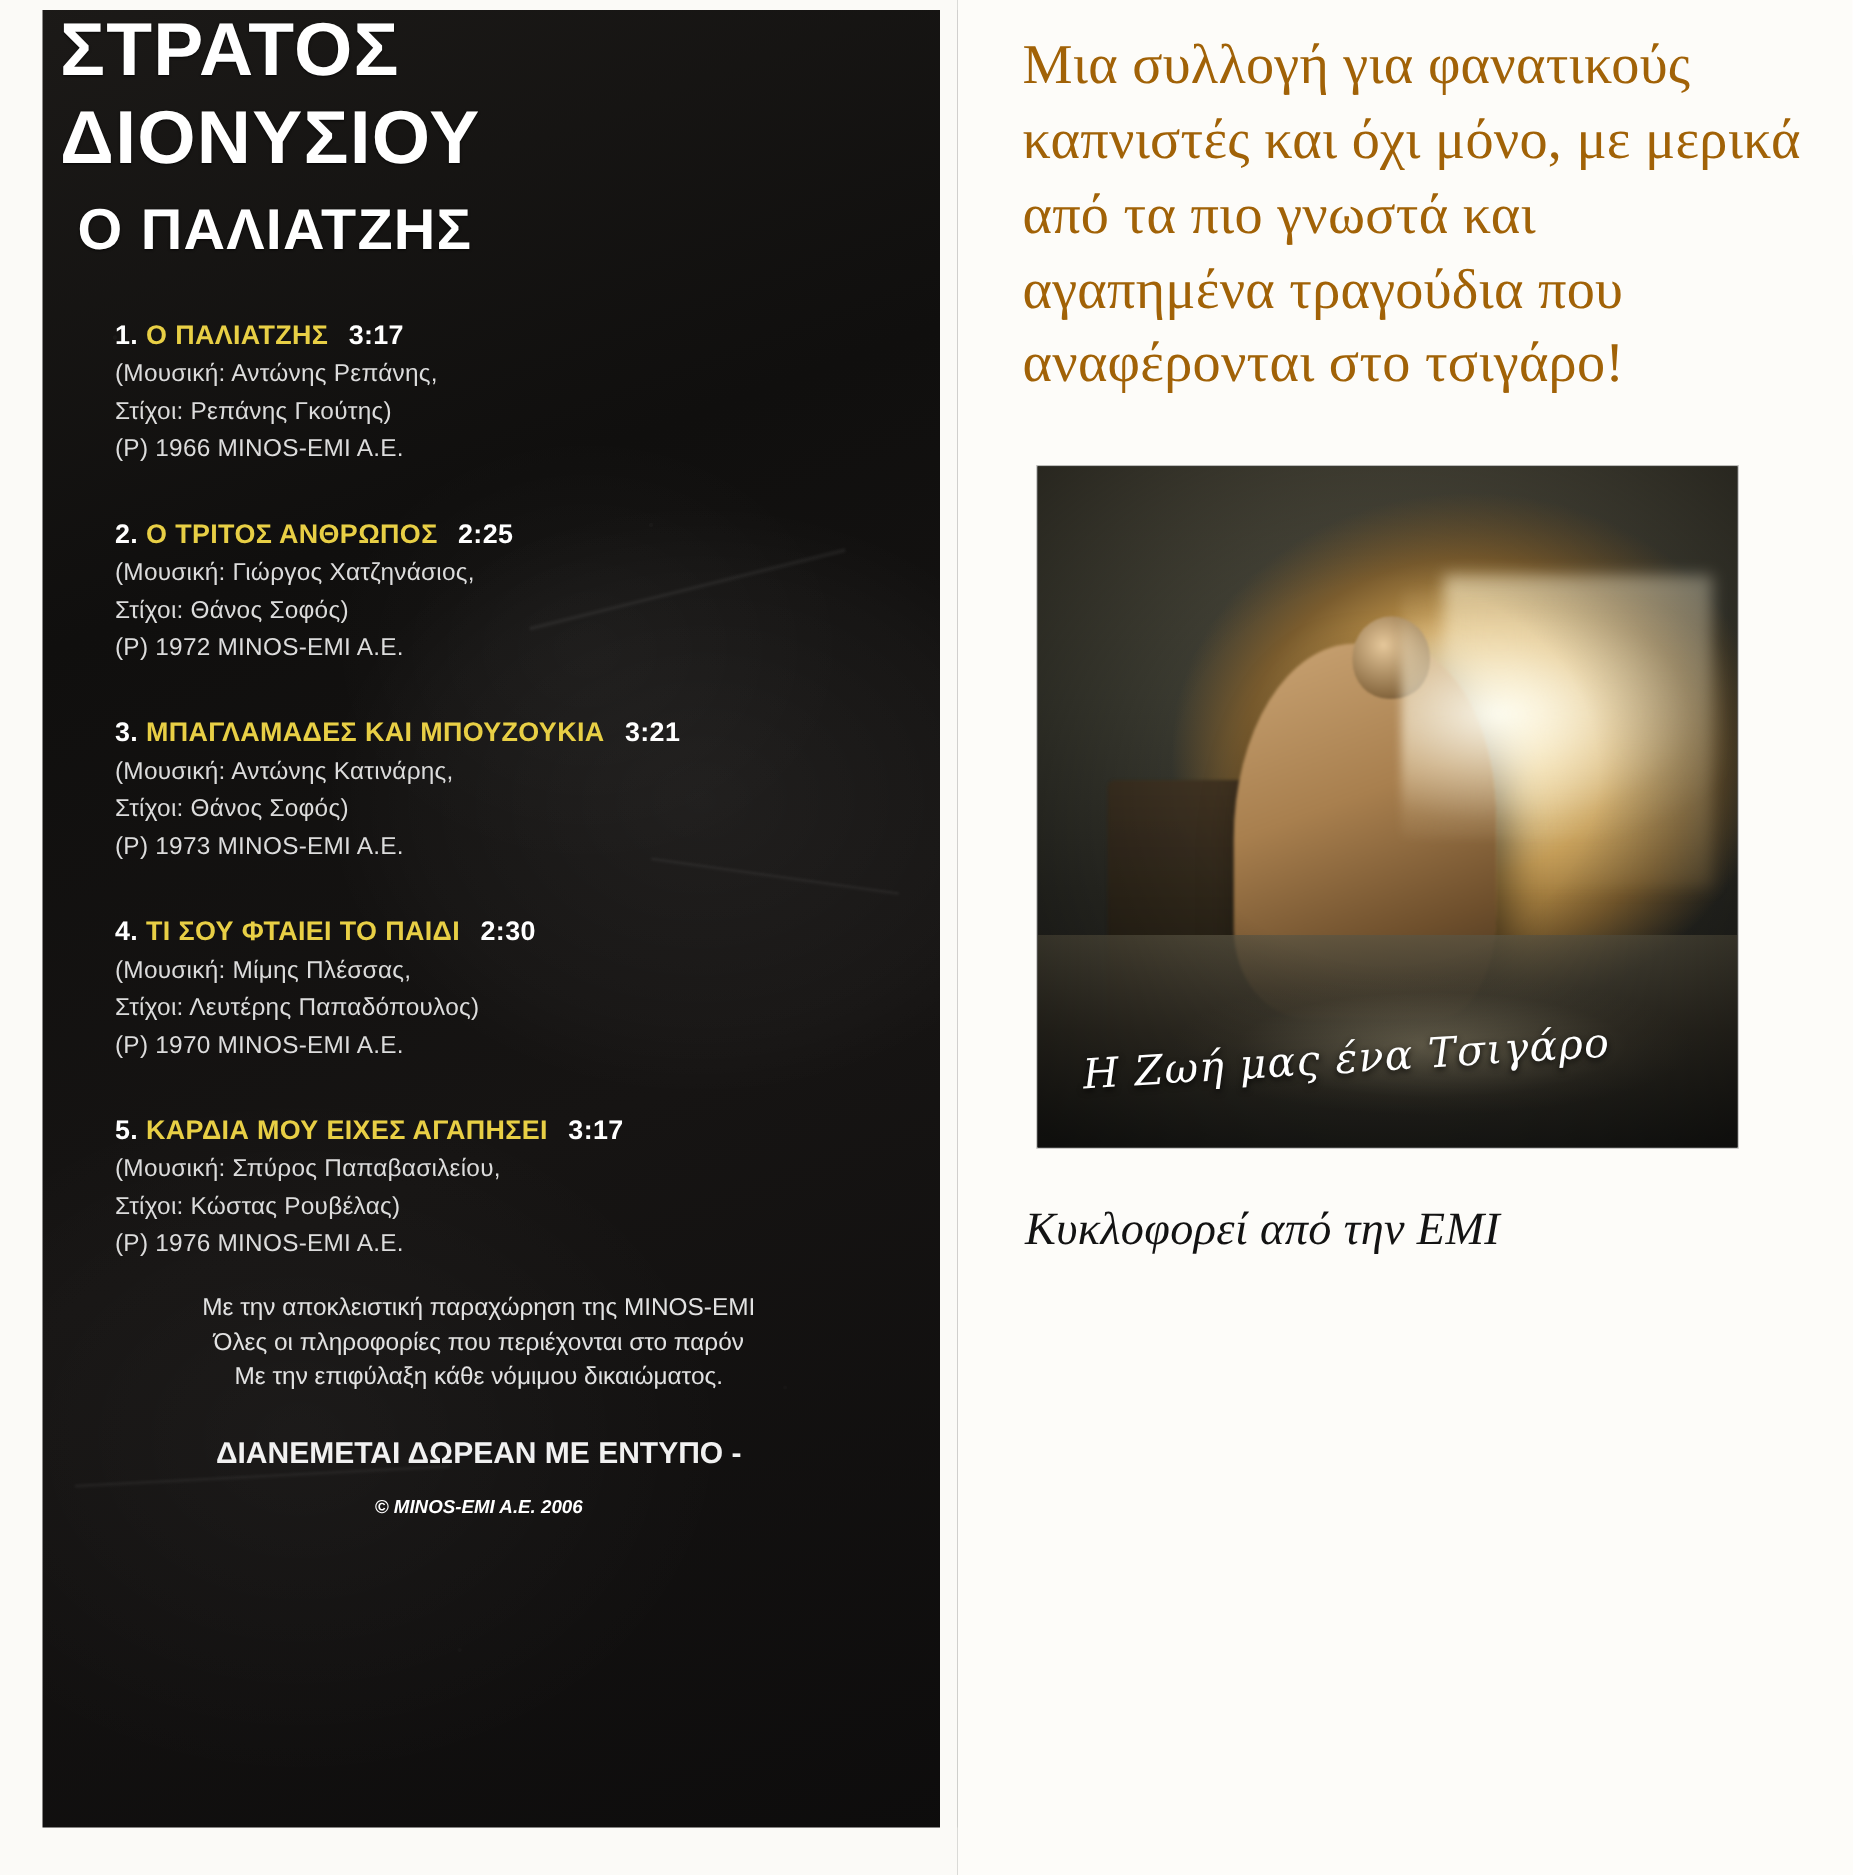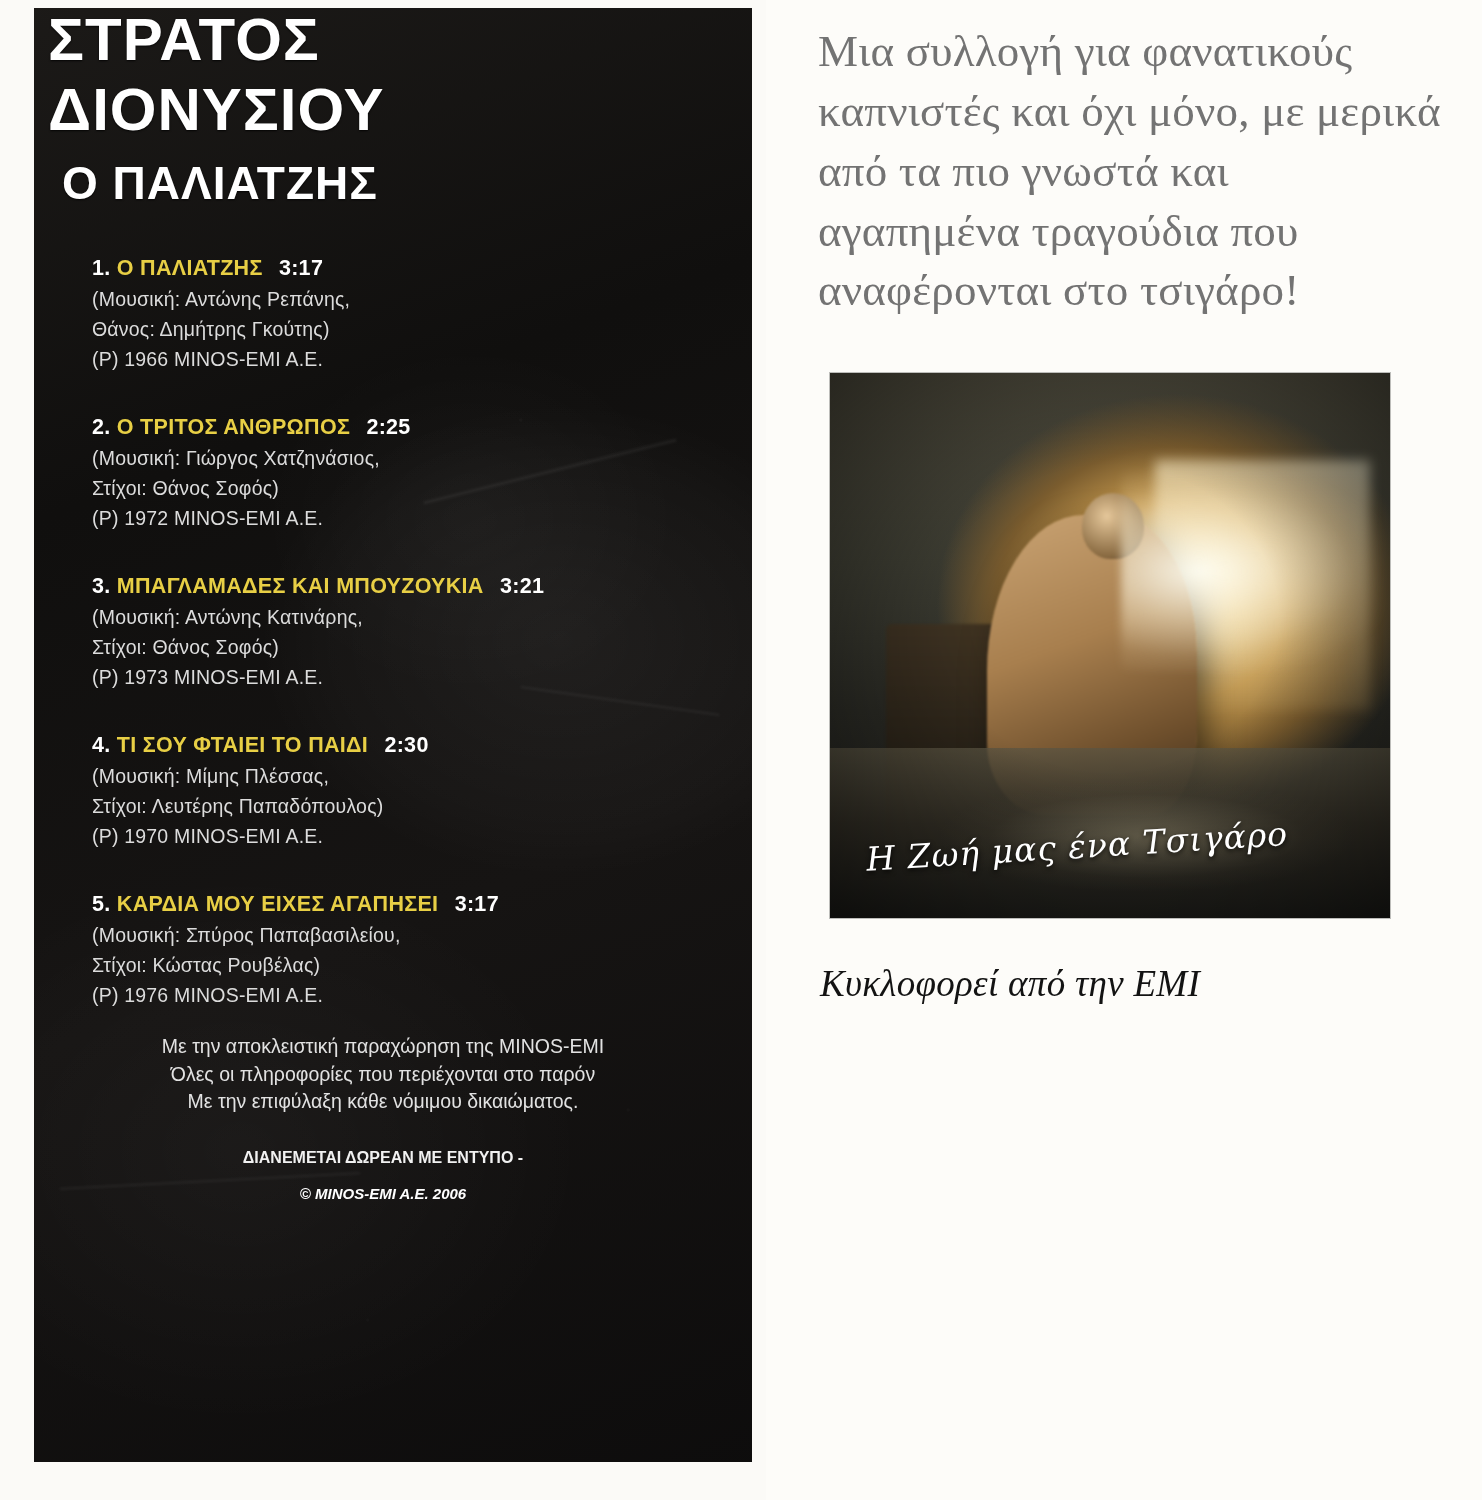--- a/index.html
+++ b/index.html
@@ -144,21 +144,21 @@
     padding-right: 18px;
   }
   .legal-line {
     font-size: 19.5px;
     color: #e2e2e2;
     line-height: 1.42;
     white-space: nowrap;
   }
   .legal-block2 { margin-top: 30px; }
   .legal-strong {
-    font-size: 16px;
+    font-size: 24px;
     font-weight: bold;
     color: #f1f1f1;
     line-height: 1.45;
     white-space: nowrap;
   }
   .copyright {
     margin-top: 16px;
     font-size: 15px;
     font-weight: bold;
     color: #ffffff;
@@ -172,21 +172,21 @@
     width: 716px;
     height: 1500px;
     background: #fdfcf9;
     box-sizing: border-box;
     padding: 22px 40px 0 52px;
   }
   .blurb {
     font-family: "Liberation Serif", serif;
     font-size: 45px;
     line-height: 1.33;
-    color: #737373;
+    color: #a16207;
     margin: 0;
     letter-spacing: 0.2px;
   }
   .cover-wrap {
     margin: 52px 0 0 12px;
     width: 560px;
     height: 545px;
     position: relative;
     overflow: hidden;
     background: #0e1112;
@@ -304,21 +304,21 @@
 
       <ul class="tracklist">
 
         <li class="track">
           <div class="track-head">
             <span class="num">1.</span>
             <span>Ο ΠΑΛΙΑΤΖΗΣ</span>
             <span class="dur">3:17</span>
           </div>
           <div class="track-line">(Μουσική: Αντώνης Ρεπάνης,</div>
-          <div class="track-line">Θάνος: Δημήτρης Γκούτης)</div>
+          <div class="track-line">Στίχοι: Ρεπάνης Γκούτης)</div>
           <div class="track-line">(P) 1966 MINOS-EMI A.E.</div>
         </li>
 
         <li class="track">
           <div class="track-head">
             <span class="num">2.</span>
             <span>Ο ΤΡΙΤΟΣ ΑΝΘΡΩΠΟΣ</span>
             <span class="dur">2:25</span>
           </div>
           <div class="track-line">(Μουσική: Γιώργος Χατζηνάσιος,</div>

